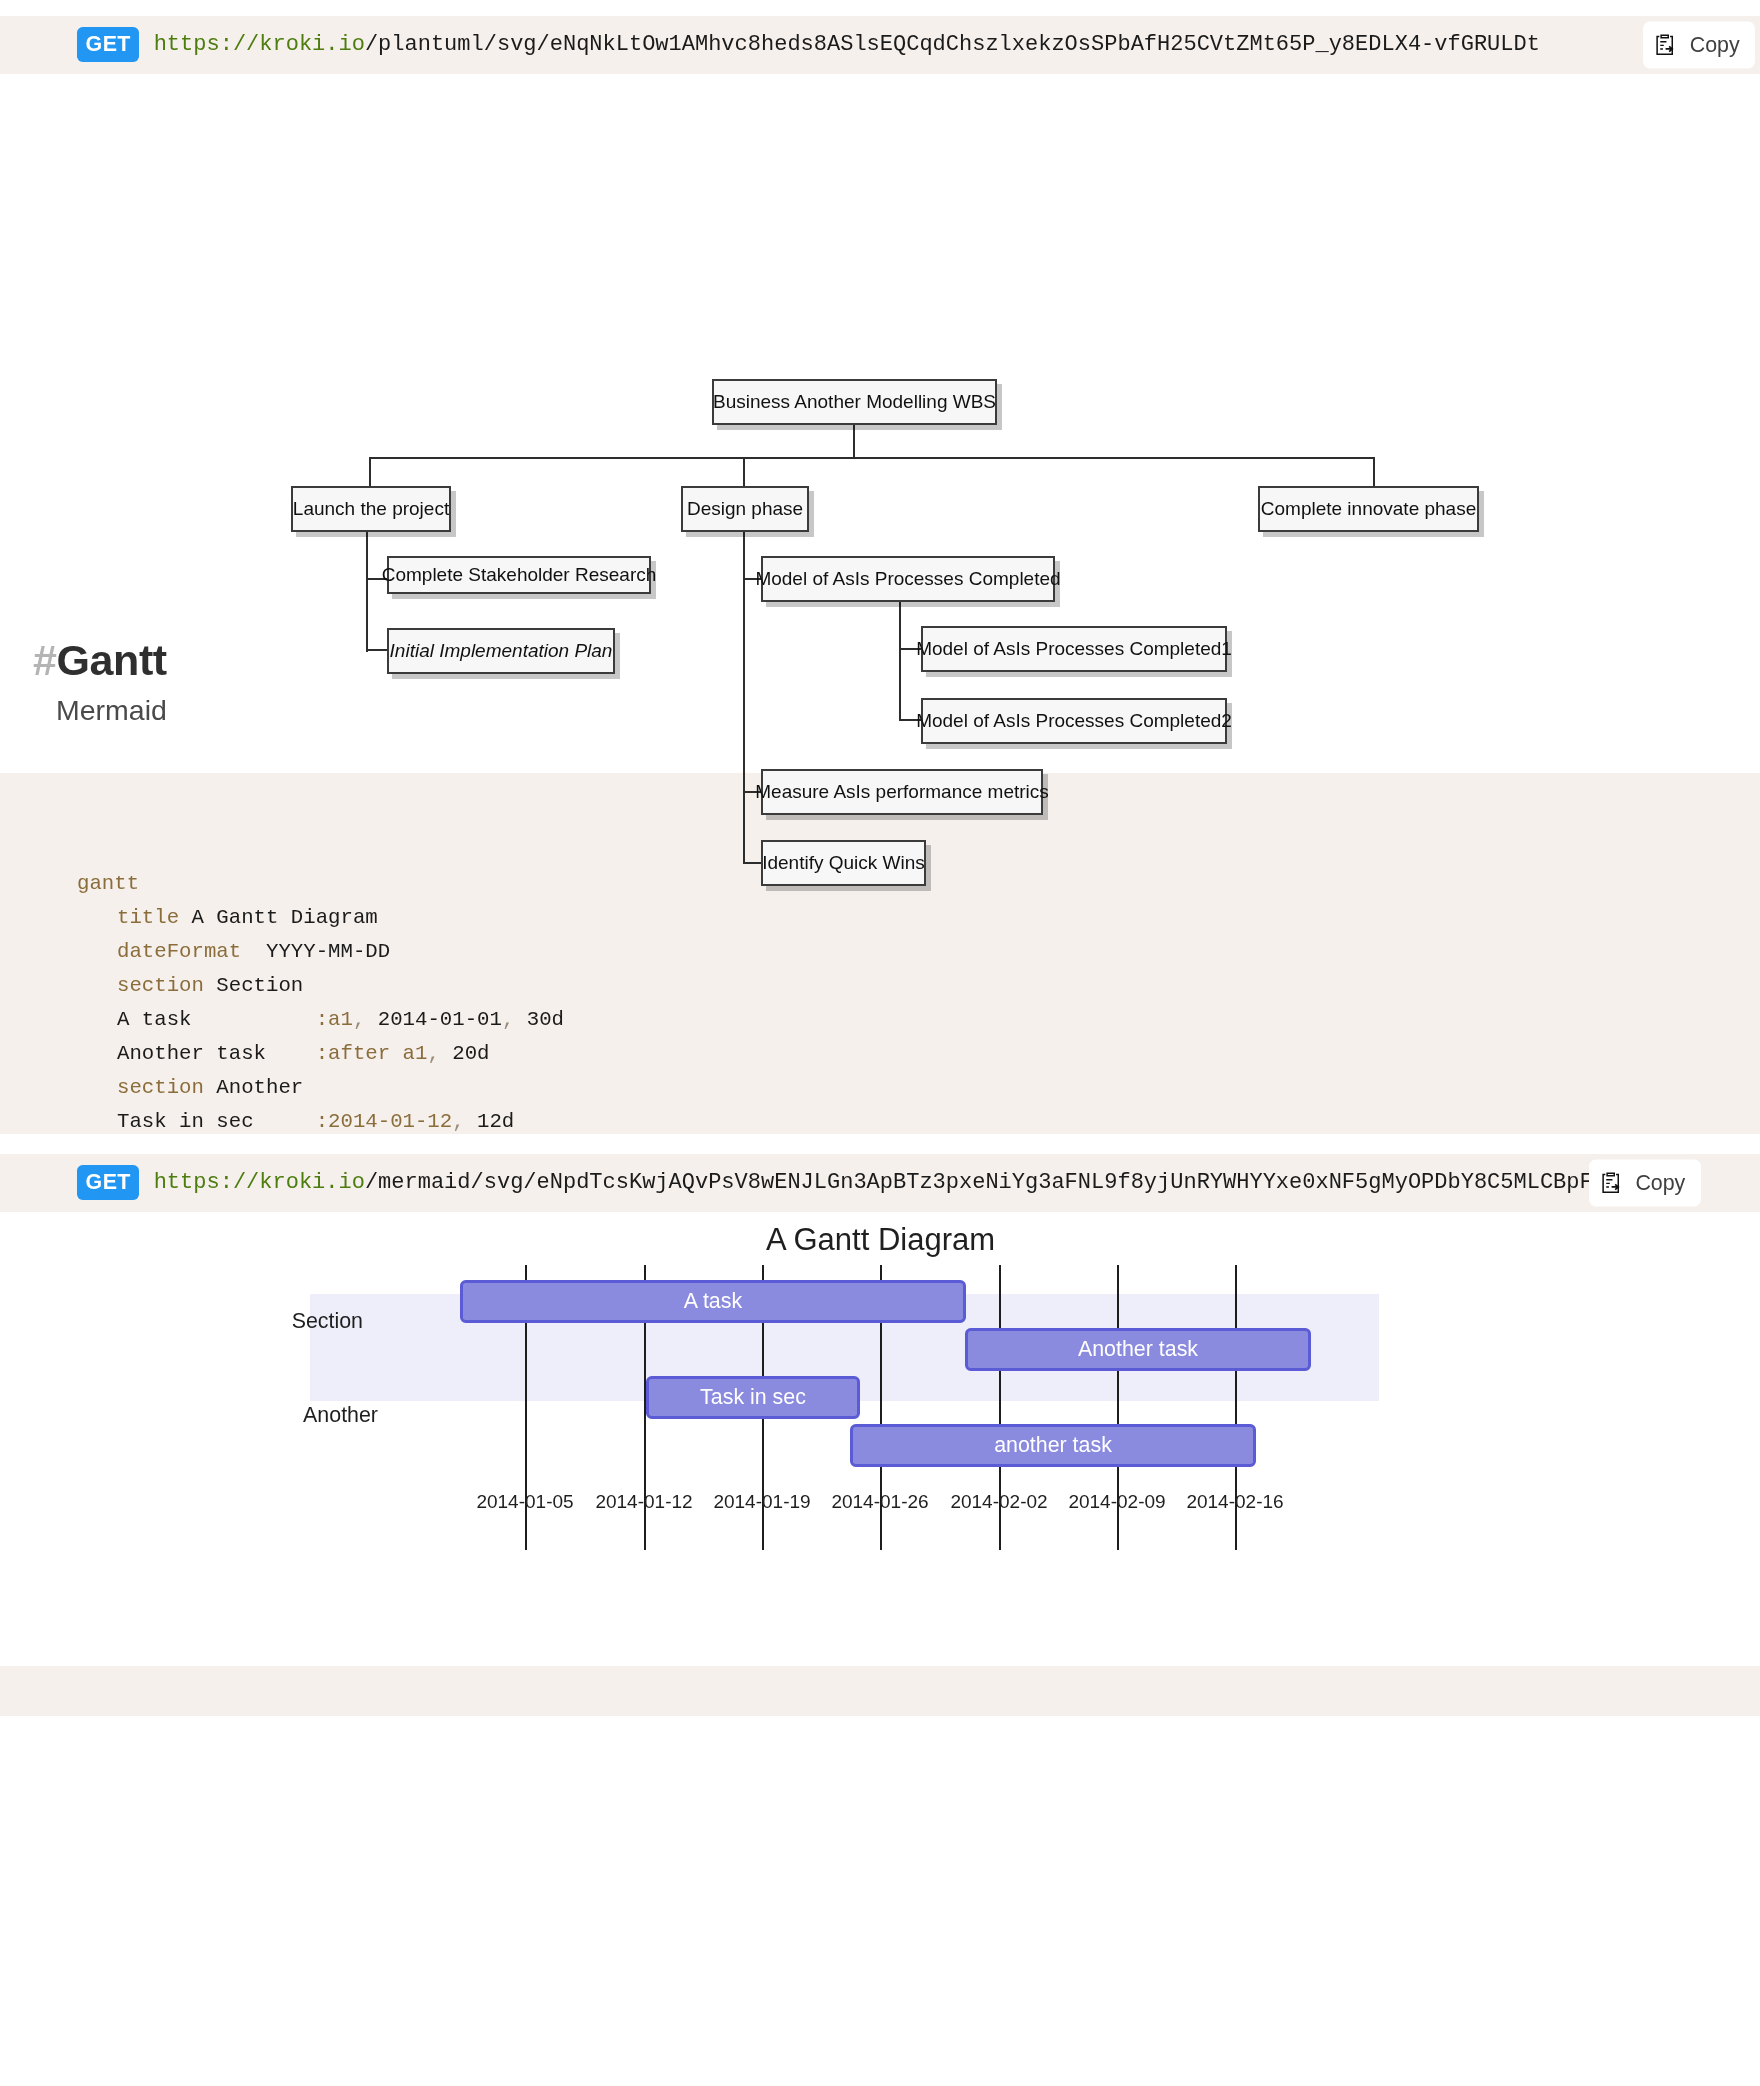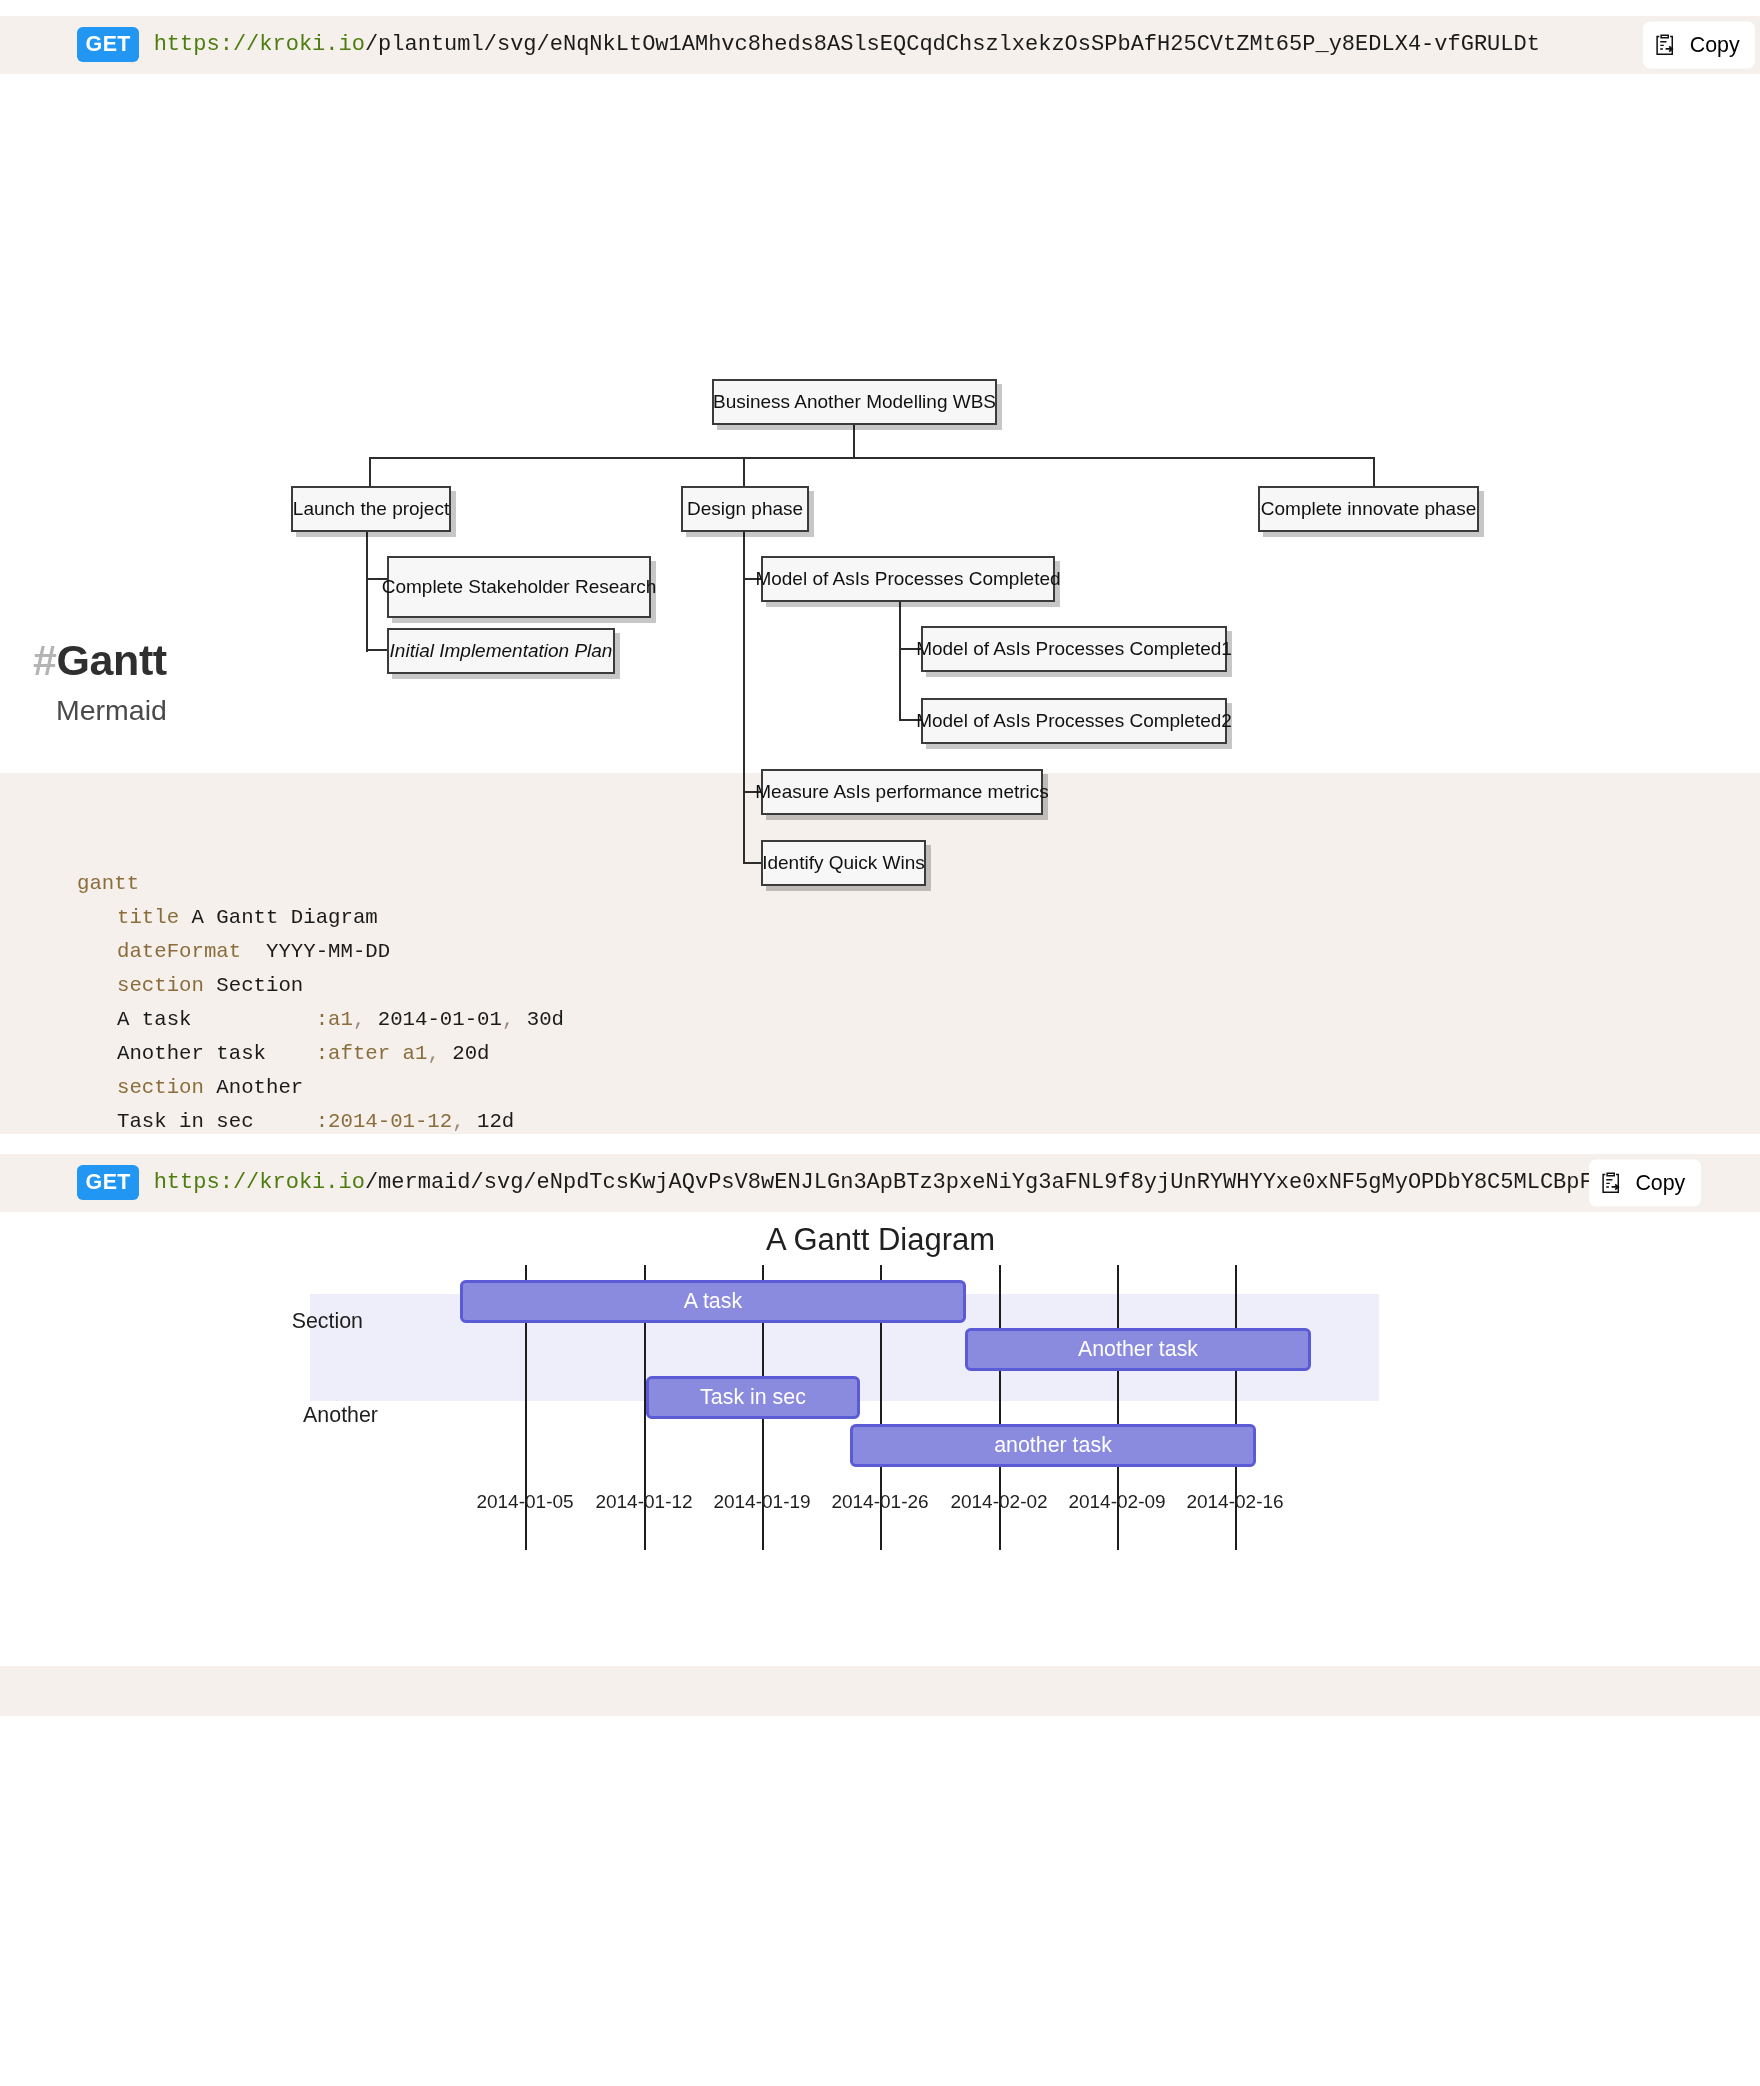--- a/index.html
+++ b/index.html
@@ -66,21 +66,21 @@
     right: 0px;
     background: #ffffff;
     border: none;
     border-radius: 7.1px;
     height: 47px;
     padding: 0 15.7px 0 11.4px;
     display: flex;
     align-items: center;
     gap: 14px;
     font-size: 21.4px;
-    color: #000000;
+    color: #404040;
     font-family: "Liberation Sans", sans-serif;
     cursor: pointer;
   }
   .copy-btn.bar1 { right: 5.7px; }
   .copy-btn.bar2 { right: 60px; }
   .clip-icon { width: 21.4px; height: 24px; flex: 0 0 auto; }
 
   
   .h-sec { padding: 0 0 0 33px; }
   .h1 {
@@ -206,21 +206,21 @@
       <div class="wline" style="left:899px; top:527px; width:2.1px; height:119px;"></div>
       <div class="wline" style="left:899px; top:574px; width:23.5px; height:2.1px;"></div>
       <div class="wline" style="left:899px; top:645px; width:23.5px; height:2.1px;"></div>
 
       <div class="node" style="left:712px; top:305px; width:285px; height:46px;">
           <span>Business Another Modelling WBS</span>
         </div>
       <div class="node" style="left:291px; top:412px; width:160px; height:46px;">
           <span>Launch the project</span>
         </div>
-      <div class="node" style="left:387px; top:482px; width:264px; height:62px;">
+      <div class="node" style="left:387px; top:482px; width:264px; height:38px;">
           <span>Complete Stakeholder Research</span>
         </div>
       <div class="node" style="left:387px; top:554px; width:228px; height:46px;font-style:italic;">
           <span>Initial Implementation Plan</span>
         </div>
       <div class="node" style="left:681px; top:412px; width:128px; height:46px;">
           <span>Design phase</span>
         </div>
       <div class="node" style="left:761px; top:482px; width:294px; height:46px;">
           <span>Model of AsIs Processes Completed</span>

